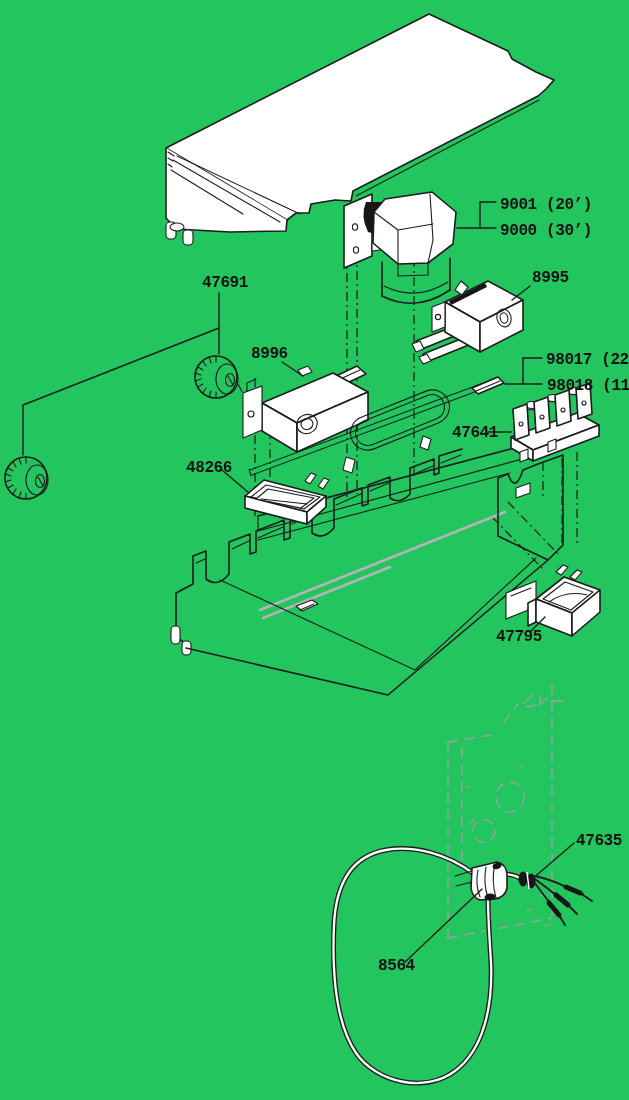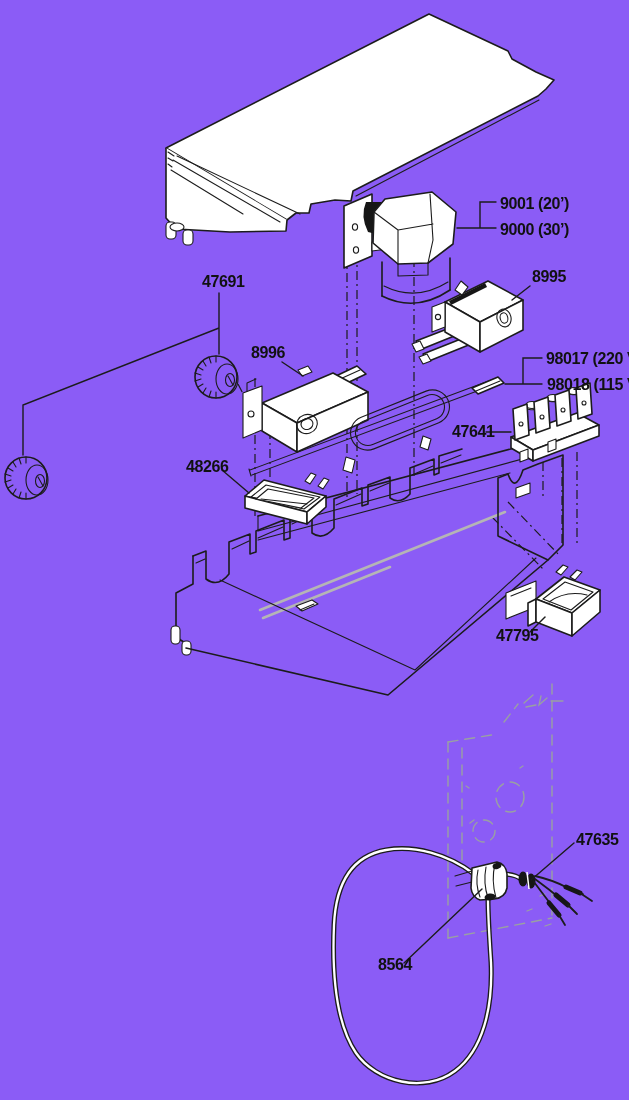--- a/index.html
+++ b/index.html
@@ -1,17 +1,17 @@
 <!DOCTYPE html>
 <html><head>
 <meta charset="utf-8">
 <style>
   html,body{margin:0;padding:0;background:#fff;}
-  .stage{position:relative;width:629px;height:1100px;background:#8b5cf6;overflow:hidden;
-         font-family:Liberation Sans, sans-serif;}
+  .stage{position:relative;width:629px;height:1100px;background:#22c55e;overflow:hidden;
+         font-family:Liberation Mono, monospace;}
   svg{position:absolute;left:0;top:0;}
   .ln{stroke:#1c1c1c;stroke-width:1.6;fill:none;stroke-linejoin:round;stroke-linecap:round;}
   .lnt{stroke:#1c1c1c;stroke-width:1.1;fill:none;stroke-linejoin:round;stroke-linecap:round;}
   .fw{stroke:#1c1c1c;stroke-width:1.6;fill:#ffffff;stroke-linejoin:round;}
   .fwt{stroke:#1c1c1c;stroke-width:1.1;fill:#ffffff;stroke-linejoin:round;}
   .blk{fill:#161616;stroke:none;}
   .lead{stroke:#1c1c1c;stroke-width:1.4;fill:none;stroke-linecap:round;}
   .cl{stroke:#1c1c1c;stroke-width:1.2;fill:none;stroke-dasharray:9 4 2 4;}
   .ph{stroke:#9aa0a3;stroke-width:1.4;fill:none;stroke-dasharray:10 7;stroke-linecap:round;}
   .pht{stroke:#9aa0a3;stroke-width:1.3;fill:none;stroke-linecap:round;}

